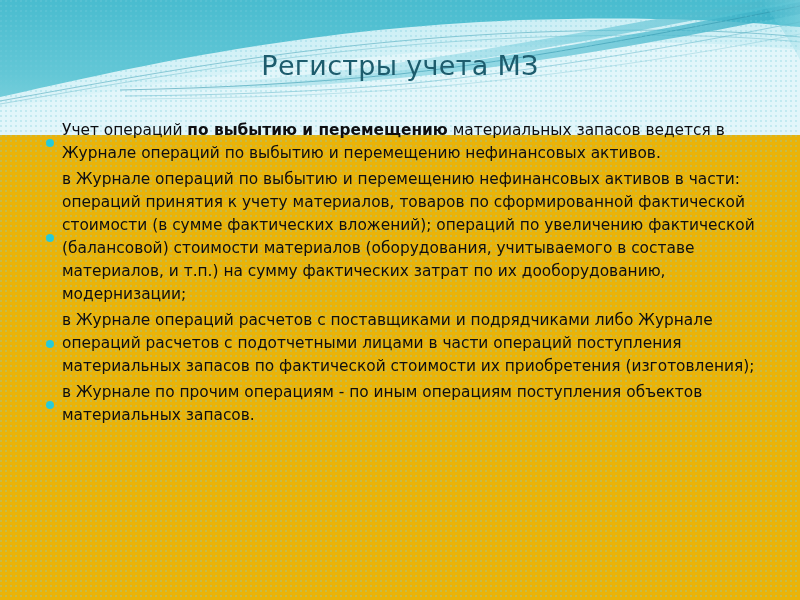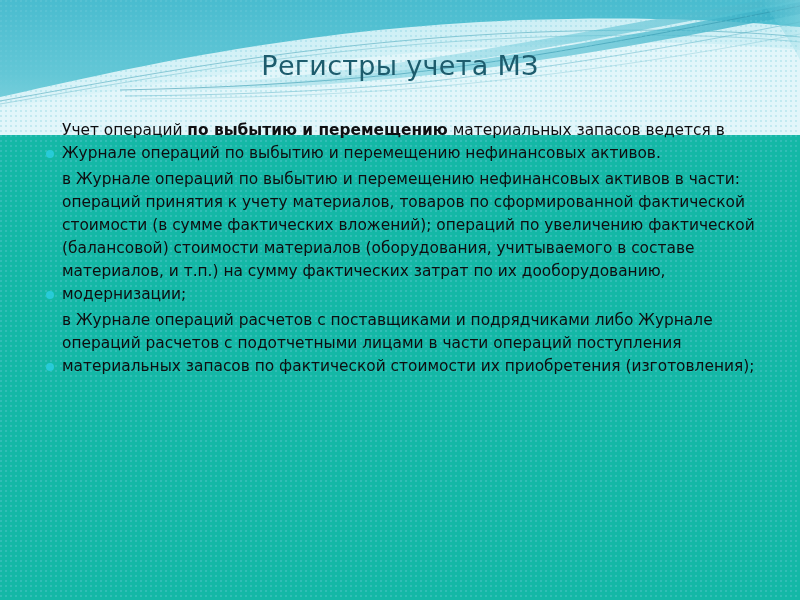--- a/index.html
+++ b/index.html
@@ -12,21 +12,21 @@
     overflow: hidden;
     font-family: "DejaVu Sans", sans-serif;
     background: #dcf4f8;
   }
 
   #slide {
     position: relative;
     width: 800px;
     height: 600px;
     overflow: hidden;
-    background: #14b8a6;
+    background: #eab308;
   }
 
   
   #texture {
     position: absolute;
     inset: 0;
     background-image:
       radial-gradient(circle at 1px 1px, rgba(120,205,220,0.30) 0.7px, rgba(0,0,0,0) 1.1px);
     background-size: 5px 5px;
     pointer-events: none;
@@ -60,21 +60,21 @@
   #body {
     position: absolute;
     left: 46px;
     top: 119px;
     width: 730px;
     z-index: 4;
   }
 
   .bullet-row {
     display: flex;
-    align-items: flex-end;
+    align-items: center;
     margin-bottom: 3px;
   }
   .bullet-dot {
     flex: 0 0 auto;
     width: 16px;
     position: relative;
     height: 23px;
   }
   .bullet-dot::before {
     content: "";
@@ -161,16 +161,20 @@
         <div class="bullet-text"><span>Учет операций </span><b class="emph">по выбытию и перемещению</b><span> материальных запасов ведется в Журнале операций по выбытию и перемещению нефинансовых активов.</span></div>
       </div>
       <div class="bullet-row">
         <span class="bullet-dot"></span>
         <div class="bullet-text"><span>в Журнале операций по выбытию и перемещению нефинансовых активов в части: операций принятия к учету материалов, товаров по сформированной фактической стоимости (в сумме фактических вложений); операций по увеличению фактической (балансовой) стоимости материалов (оборудования, учитываемого в составе материалов, и т.п.) на сумму фактических затрат по их дооборудованию, модернизации;</span></div>
       </div>
       <div class="bullet-row">
         <span class="bullet-dot"></span>
         <div class="bullet-text"><span>в Журнале операций расчетов с поставщиками и подрядчиками либо Журнале операций расчетов с подотчетными лицами в части операций поступления материальных запасов по фактической стоимости их приобретения (изготовления);</span></div>
       </div>
+      <div class="bullet-row">
+        <span class="bullet-dot"></span>
+        <div class="bullet-text"><span>в Журнале по прочим операциям - по иным операциям поступления объектов материальных запасов.</span></div>
+      </div>
     </div>
 
   <div id="texture"></div>
 </div>
 
 </body></html>

